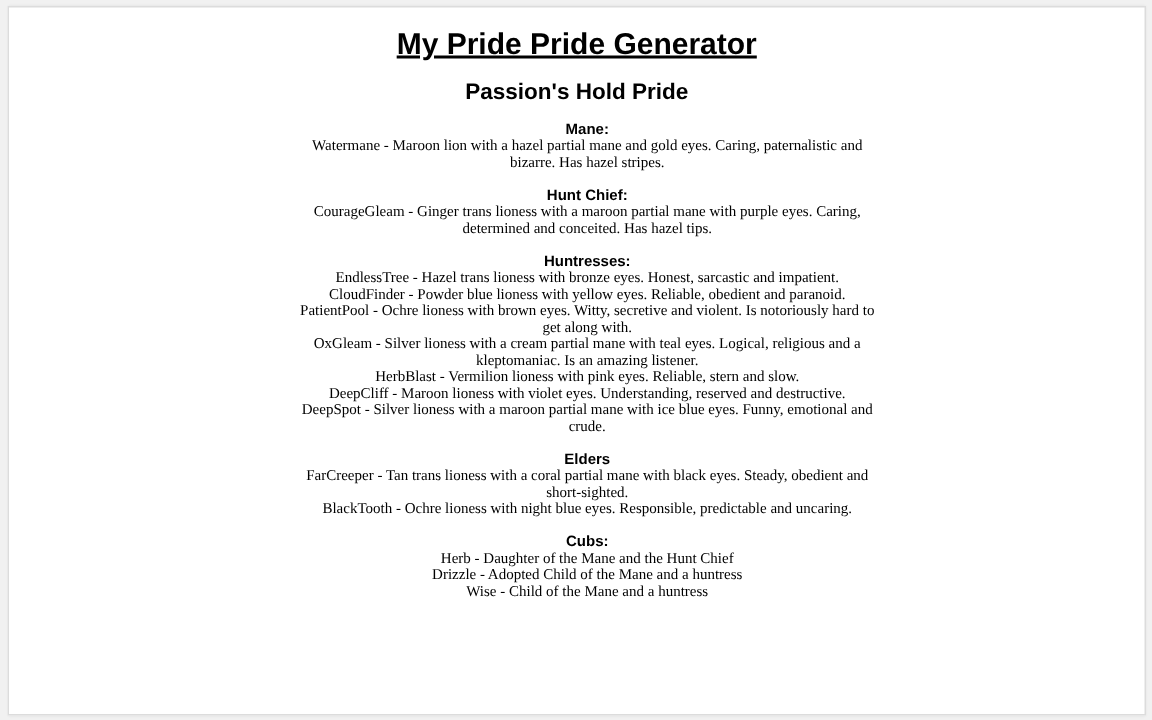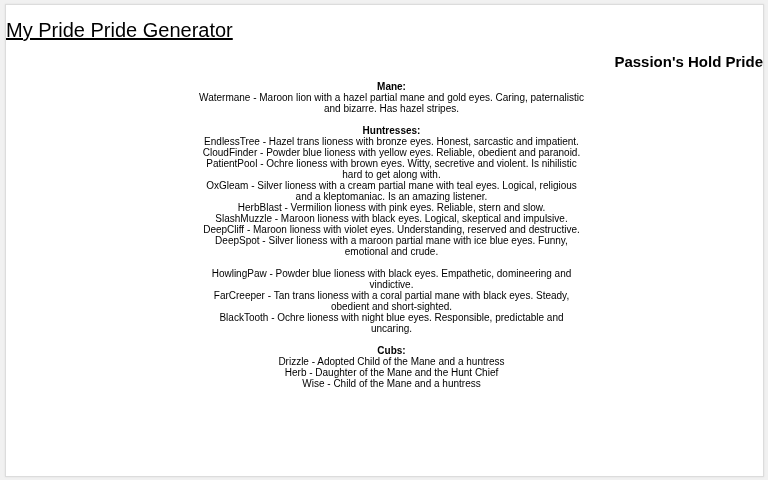--- a/index.html
+++ b/index.html
@@ -22,32 +22,33 @@
       border: 1px solid #dcdcdc;
       box-shadow: 0 0 2px rgba(0,0,0,0.08);
       overflow: hidden;
     }
     .title {
       margin: 0;
       position: absolute;
       top: 13px;
       left: 0;
       right: 0;
+      text-align: center;
       font-size: 20px;
-      font-weight: normal;
+      font-weight: bold;
       text-decoration: underline;
       line-height: 24px;
     }
     .pride-name {
       margin: 0;
       position: absolute;
       top: 47px;
       left: 0;
       right: 0;
-      text-align: right;
+      text-align: center;
       font-size: 15px;
       font-weight: bold;
       line-height: 20px;
     }
     .content {
       position: absolute;
       top: 76px;
       left: 179px;
       width: 400px;
       text-align: center;
@@ -57,57 +58,61 @@
     .section {
       margin-bottom: 11px;
       margin-left: 13px;
     }
     .section-label {
       font-weight: bold;
       display: block;
     }
     .entry {
       display: block;
+      font-family: Liberation Serif, serif;
     }
   </style>
 </head>
 <body>
 
 <div class="card">
   <h1 class="title">My Pride Pride Generator</h1>
   <h2 class="pride-name">Passion's Hold Pride</h2>
 
   <div class="content">
 
     <div class="section">
       <span class="section-label">Mane:</span>
       <span class="entry">Watermane - Maroon lion with a hazel partial mane and gold eyes. Caring, paternalistic and bizarre. Has hazel stripes.</span>
     </div>
 
+    <div class="section">
+      <span class="section-label">Hunt Chief:</span>
+      <span class="entry">CourageGleam - Ginger trans lioness with a maroon partial mane with purple eyes. Caring, determined and conceited. Has hazel tips.</span>
+    </div>
 
     <div class="section">
       <span class="section-label">Huntresses:</span>
       <span class="entry">EndlessTree - Hazel trans lioness with bronze eyes. Honest, sarcastic and impatient.</span>
       <span class="entry">CloudFinder - Powder blue lioness with yellow eyes. Reliable, obedient and paranoid.</span>
-      <span class="entry">PatientPool - Ochre lioness with brown eyes. Witty, secretive and violent. Is nihilistic hard to get along with.</span>
+      <span class="entry">PatientPool - Ochre lioness with brown eyes. Witty, secretive and violent. Is notoriously hard to get along with.</span>
       <span class="entry">OxGleam - Silver lioness with a cream partial mane with teal eyes. Logical, religious and a kleptomaniac. Is an amazing listener.</span>
       <span class="entry">HerbBlast - Vermilion lioness with pink eyes. Reliable, stern and slow.</span>
-      <span class="entry">SlashMuzzle - Maroon lioness with black eyes. Logical, skeptical and impulsive.</span>
       <span class="entry">DeepCliff - Maroon lioness with violet eyes. Understanding, reserved and destructive.</span>
       <span class="entry">DeepSpot - Silver lioness with a maroon partial mane with ice blue eyes. Funny, emotional and crude.</span>
     </div>
 
     <div class="section">
-      <span class="entry">HowlingPaw - Powder blue lioness with black eyes. Empathetic, domineering and vindictive.</span>
+      <span class="section-label">Elders</span>
       <span class="entry">FarCreeper - Tan trans lioness with a coral partial mane with black eyes. Steady, obedient and short-sighted.</span>
       <span class="entry">BlackTooth - Ochre lioness with night blue eyes. Responsible, predictable and uncaring.</span>
     </div>
 
     <div class="section">
       <span class="section-label">Cubs:</span>
+      <span class="entry">Herb - Daughter of the Mane and the Hunt Chief</span>
       <span class="entry">Drizzle - Adopted Child of the Mane and a huntress</span>
-      <span class="entry">Herb - Daughter of the Mane and the Hunt Chief</span>
       <span class="entry">Wise - Child of the Mane and a huntress</span>
 
     </div>
 
   </div>
 </div>
 
 </body></html>

